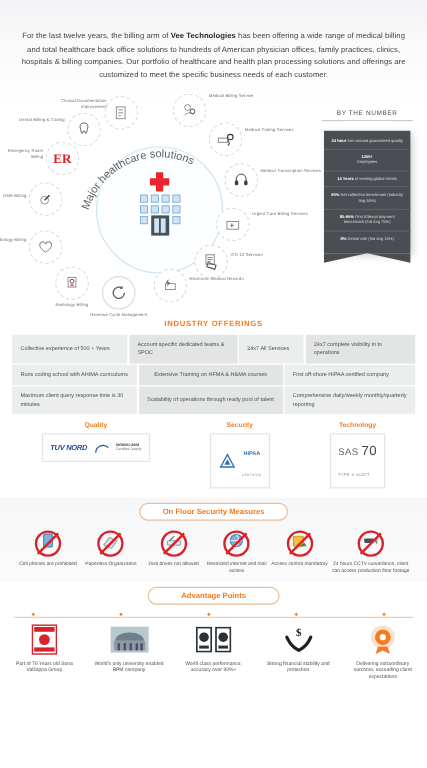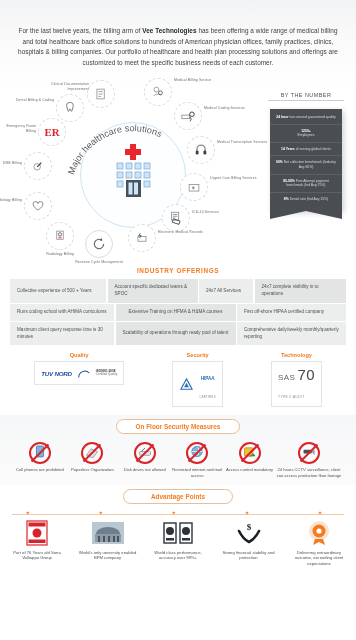--- a/index.html
+++ b/index.html
@@ -128,21 +128,21 @@
     background: #fff; border: .8px solid #e2e4e6;
     padding: 4px 6px; display: flex; align-items: center; gap: 5px;
     min-height: 20px;
   }
   .tuv { font-size: 6.2px; font-weight: bold; color: #1f4a9c; font-style: italic; letter-spacing:-.2px;}
   .iso-t { font-size: 3px; line-height: 3.6px; color: #6a6f73; text-align:left; }
   .iso-t b { color: #2d3236; }
   .hipaa-t { font-size: 4.6px; color: #2f6fb5; font-weight: bold; line-height: 5px; }
   .hipaa-s { font-size: 2.6px; color: #7e8388; letter-spacing: .3px; }
   .sas { font-size: 8px; color: #5e6469; letter-spacing:.3px; }
-  .sas b { font-size: 15px; color: #43484c; font-weight: normal; }
+  .sas b { font-size: 11px; color: #43484c; font-weight: normal; }
   .sas-s { font-size: 3.2px; color: #80868b; letter-spacing: .4px; }
 
   
   .sec-band { position: relative; margin-top: 8px; padding: 0 6px 6px; background: linear-gradient(180deg,#f6f7f8,#fbfbfc); }
   .pill {
     margin: 0 auto; width: 124px; padding: 3px 0;
     border: .9px solid #e8bd97; border-radius: 9px; background: #fff;
     text-align: center; color: #f47b20; font-weight: bold; font-size: 6.4px;
     position: relative; top: 4px;
   }

